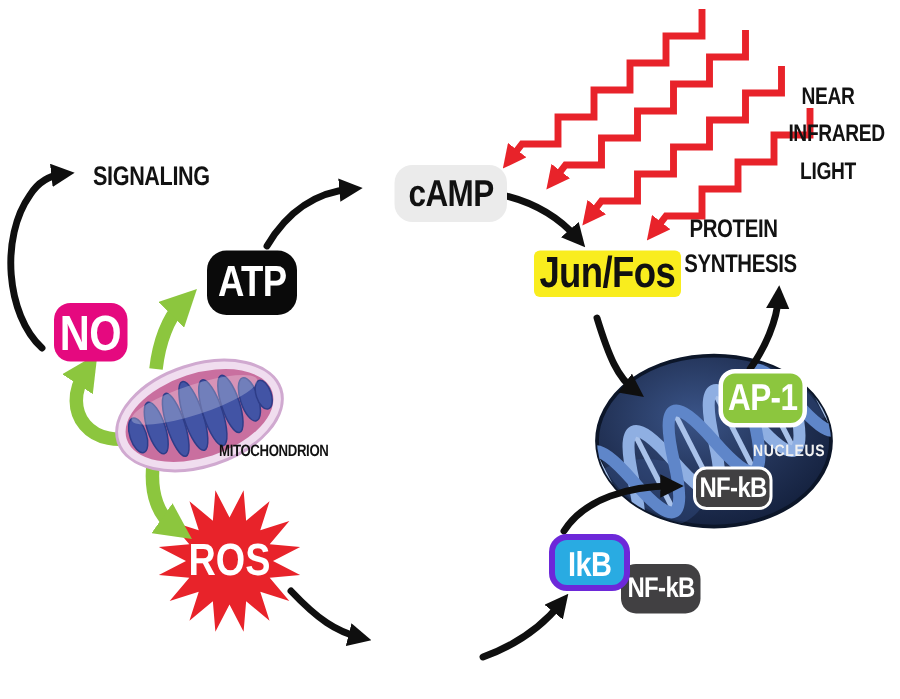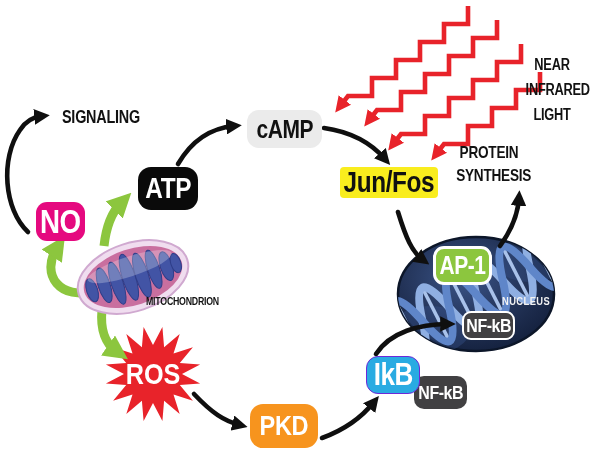--- a/index.html
+++ b/index.html
@@ -11,28 +11,28 @@
   .lbl{
     position:absolute;color:#121212;font-weight:bold;line-height:1.15;
     transform:scaleX(.8);transform-origin:left top;letter-spacing:-.3px;white-space:nowrap;
   }
   .lbl.center{transform-origin:center top;text-align:center;}
   .box{
     position:absolute;display:flex;align-items:center;justify-content:center;
     font-weight:bold;color:#fff;box-sizing:border-box;
   }
   .box .t{display:inline-block;transform:scaleX(.84);letter-spacing:-.5px;white-space:nowrap;}
-  .dark-text{color:#111;}
+  .dark-text{color:#111;margin-left:16px;}
   #no-box   {left:36px; top:202px; width:49px; height:39px; border-radius:11px; font-size:33px;}
   #atp-box  {left:138px;top:167px; width:60px; height:43px; border-radius:13px; font-size:29px;}
   #camp-box {left:247px;top:110px; width:75px; height:38px; border-radius:12px; font-size:25px;}
   #junfos-box{left:340px;top:167px;width:98px; height:31px; border-radius:4px; font-size:29px;}
   #ap1-box  {left:433px;top:246px; width:59px; height:39px; border-radius:11px; font-size:25px; border:3px solid #fff;}
   #nfkbn-box{left:462px;top:311px; width:53px; height:29px; border-radius:9px;  font-size:19px; border:2px solid #fff;}
-  #ikb-box  {left:366px;top:356px; width:54px; height:38px; border-radius:12px; font-size:31px; border:1px solid #6d28d9; z-index:3;}
+  #ikb-box  {left:366px;top:356px; width:54px; height:38px; border-radius:12px; font-size:23px; border:4px solid #6d28d9; z-index:3;align-items:flex-end;}
   #nfkbc-box{left:414px;top:376px; width:53px; height:33px; border-radius:10px; font-size:19px; z-index:2;}
   #pkd-box  {left:250px;top:404px; width:68px; height:44px; border-radius:13px; font-size:28px;}
   #ros-label{left:113px;top:357px; width:80px; text-align:center; font-size:30px;
              font-weight:bold;color:#fff;position:absolute;transform:scaleX(.84);transform-origin:center top;}
   #signaling-label{left:62px;top:107px;font-size:18px;}
   #nir-label{left:519px;top:52px;width:66px;font-size:16px;line-height:25px;}
   #ps-label{left:448px;top:141px;width:82px;font-size:17px;line-height:23px;}
   #mito-label{left:146px;top:295px;font-size:11px;}
   #nucleus-label{left:502px;top:295px;font-size:11px;color:#f2f2f2;font-weight:bold;
                  position:absolute;letter-spacing:.5px;transform:scaleX(.85);transform-origin:left top;}
@@ -150,30 +150,27 @@
   </div>
   <div class="box" id="atp-box" style="background-color: rgb(10, 10, 10);">
     <span class="t">ATP</span>
   </div>
   <div class="box dark-text" id="camp-box" style="background-color: rgb(235, 235, 235);">
     <span class="t">cAMP</span>
   </div>
   <div class="box dark-text" id="junfos-box" style="background-color: rgb(249, 237, 30);">
     <span class="t">Jun/Fos</span>
   </div>
-  <div class="box" id="ap1-box" style="background-color: rgb(140, 198, 62);">
+  <div class="box" id="ap1-box" style="background-color: rgb(140, 198, 62); margin-left: 46px;">
     <span class="t">AP-1</span>
   </div>
   <div class="box" id="nfkbn-box" style="background-color: rgb(65, 64, 66);">
     <span class="t">NF-kB</span>
   </div>
   <div class="box" id="nfkbc-box" style="background-color: rgb(65, 64, 66);">
     <span class="t">NF-kB</span>
   </div>
   <div class="box" id="ikb-box" style="background-color: rgb(41, 171, 226);">
     <span class="t">IkB</span>
   </div>
-  <div class="box" id="pkd-box" style="background-color: rgb(247, 148, 30);">
-    <span class="t">PKD</span>
-  </div>
   <div id="ros-label">ROS</div>
 
 </div>
 
 </body></html>

